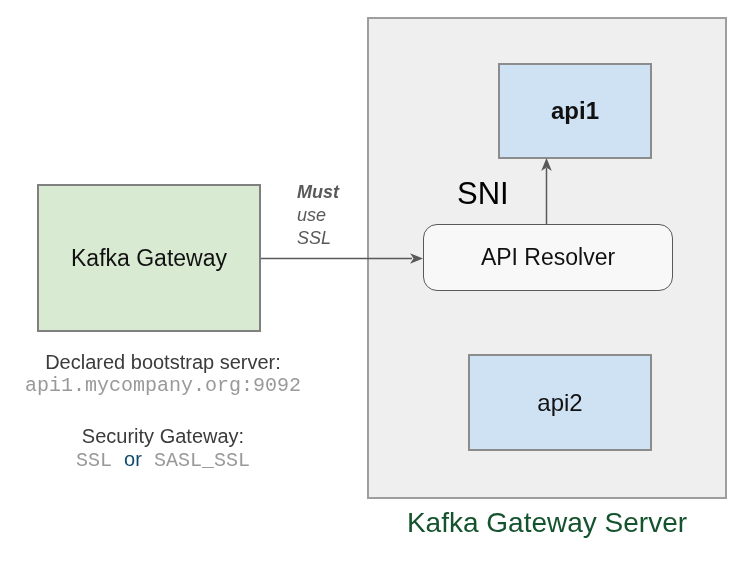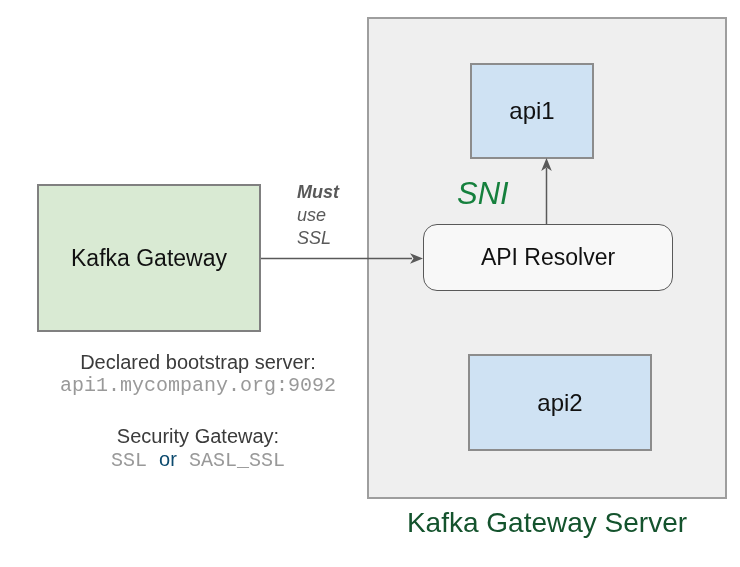--- a/index.html
+++ b/index.html
@@ -38,21 +38,21 @@
     width: 224px; height: 148px;
     background: #d9ead3;
     border: 2px solid #808080;
     font-size: 23px;
   }
   .api-box {
     background: #cfe2f3;
     border: 2px solid #8c8c8c;
     font-size: 24px;
   }
-  .api1 { left: 470px; top: 63px; width: 124px; height: 96px; }
+  .api1 { left: 498px; top: 63px; width: 154px; height: 96px; font-weight: bold; }
   .api2 { left: 468px; top: 354px; width: 184px; height: 97px; }
   .resolver {
     left: 423px; top: 224px;
     width: 250px; height: 67px;
     background: #f8f8f8;
     border: 1.5px solid #595959;
     border-radius: 14px;
     font-size: 23px;
   }
   .edge-label-ssl {
@@ -61,30 +61,28 @@
     font-size: 18px;
     font-style: italic;
     line-height: 23px;
     color: #595959;
   }
   .edge-label-ssl .bold-line { font-weight: bold; }
   .edge-label-sni {
     position: absolute;
     left: 457px; top: 176px;
     font-size: 31px;
-    font-style: italic;
-    color: #15803d;
+    color: #000000;
   }
   .notes {
     position: absolute;
     left: 19px; top: 0;
     width: 288px;
     height: 567px;
     pointer-events: none;
-    margin-left: 35px;
   }
   .note-line {
     position: absolute;
     left: 0; width: 100%;
     text-align: center;
     white-space: nowrap;
   }
   .note-sans { font-size: 20px; color: #3b3b3b; }
   .note-mono { font-family: "Liberation Mono", monospace; font-size: 20px; color: #999999; }
   .note-mono .conj { font-family: "Liberation Sans", sans-serif; color: #0c4a6e; }

